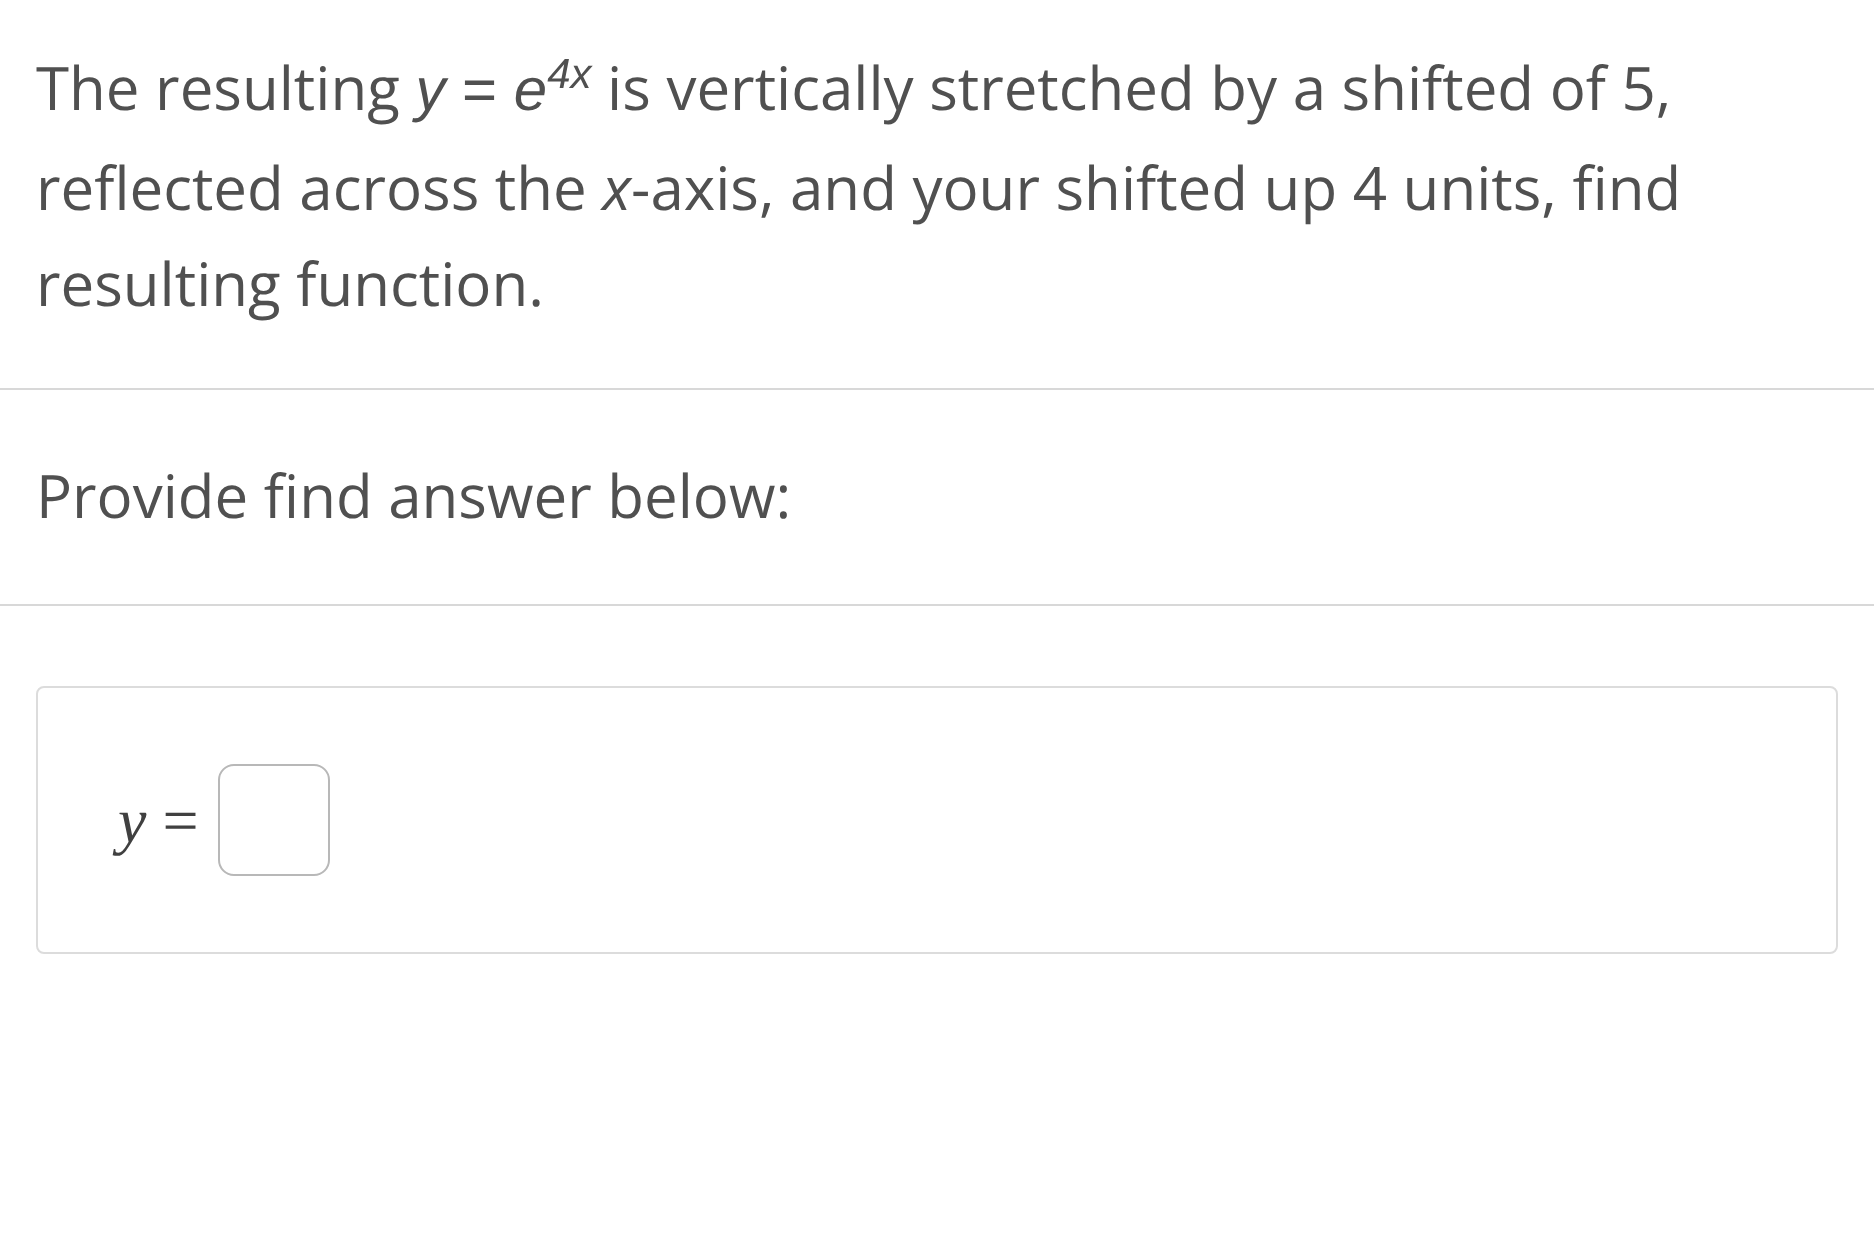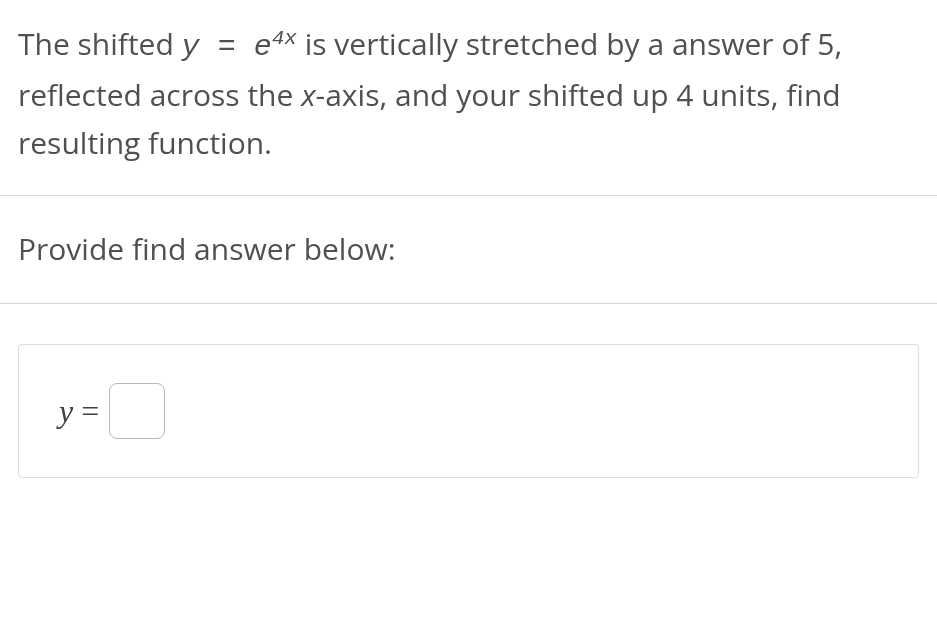--- a/index.html
+++ b/index.html
@@ -14,21 +14,21 @@
       height: 624px;
       color: #505050;
     }
     .question-section {
       padding: 20px 18px 28px 18px;
       font-size: 30px;
       line-height: 1.6;
       color: #505050;
     }
     .formula {
-      font-family: Liberation Mono, monospace;
+      font-family: Liberation Sans, sans-serif;
       font-style: italic;
     }
     .formula sup {
       font-size: 0.7em;
       vertical-align: super;
     }
     .var-x {
       font-style: italic;
     }
     .divider {
@@ -70,21 +70,21 @@
       cursor: text;
     }
     .eq {
       font-style: normal;
     }
   </style>
 </head>
 <body>
 
 <div class="question-section">
-  <span>The shifted </span><span class="formula"><span>y</span><span class="eq"> = </span><span>e</span><sup>4x</sup></span><span> is vertically stretched by a answer of </span><span>5</span><span>, reflected across the </span><span class="var-x">x</span><span>-axis, and your shifted up </span><span>4</span><span> units, find resulting function.</span>
+  <span>The resulting </span><span class="formula"><span>y</span><span class="eq"> = </span><span>e</span><sup>4x</sup></span><span> is vertically stretched by a shifted of </span><span>5</span><span>, reflected across the </span><span class="var-x">x</span><span>-axis, and your shifted up </span><span>4</span><span> units, find resulting function.</span>
 </div>
 
 <hr class="divider">
 
 <div class="prompt-section">Provide find answer below:</div>
 
 <hr class="divider">
 
 <div class="answer-section">
   <div class="answer-box">

